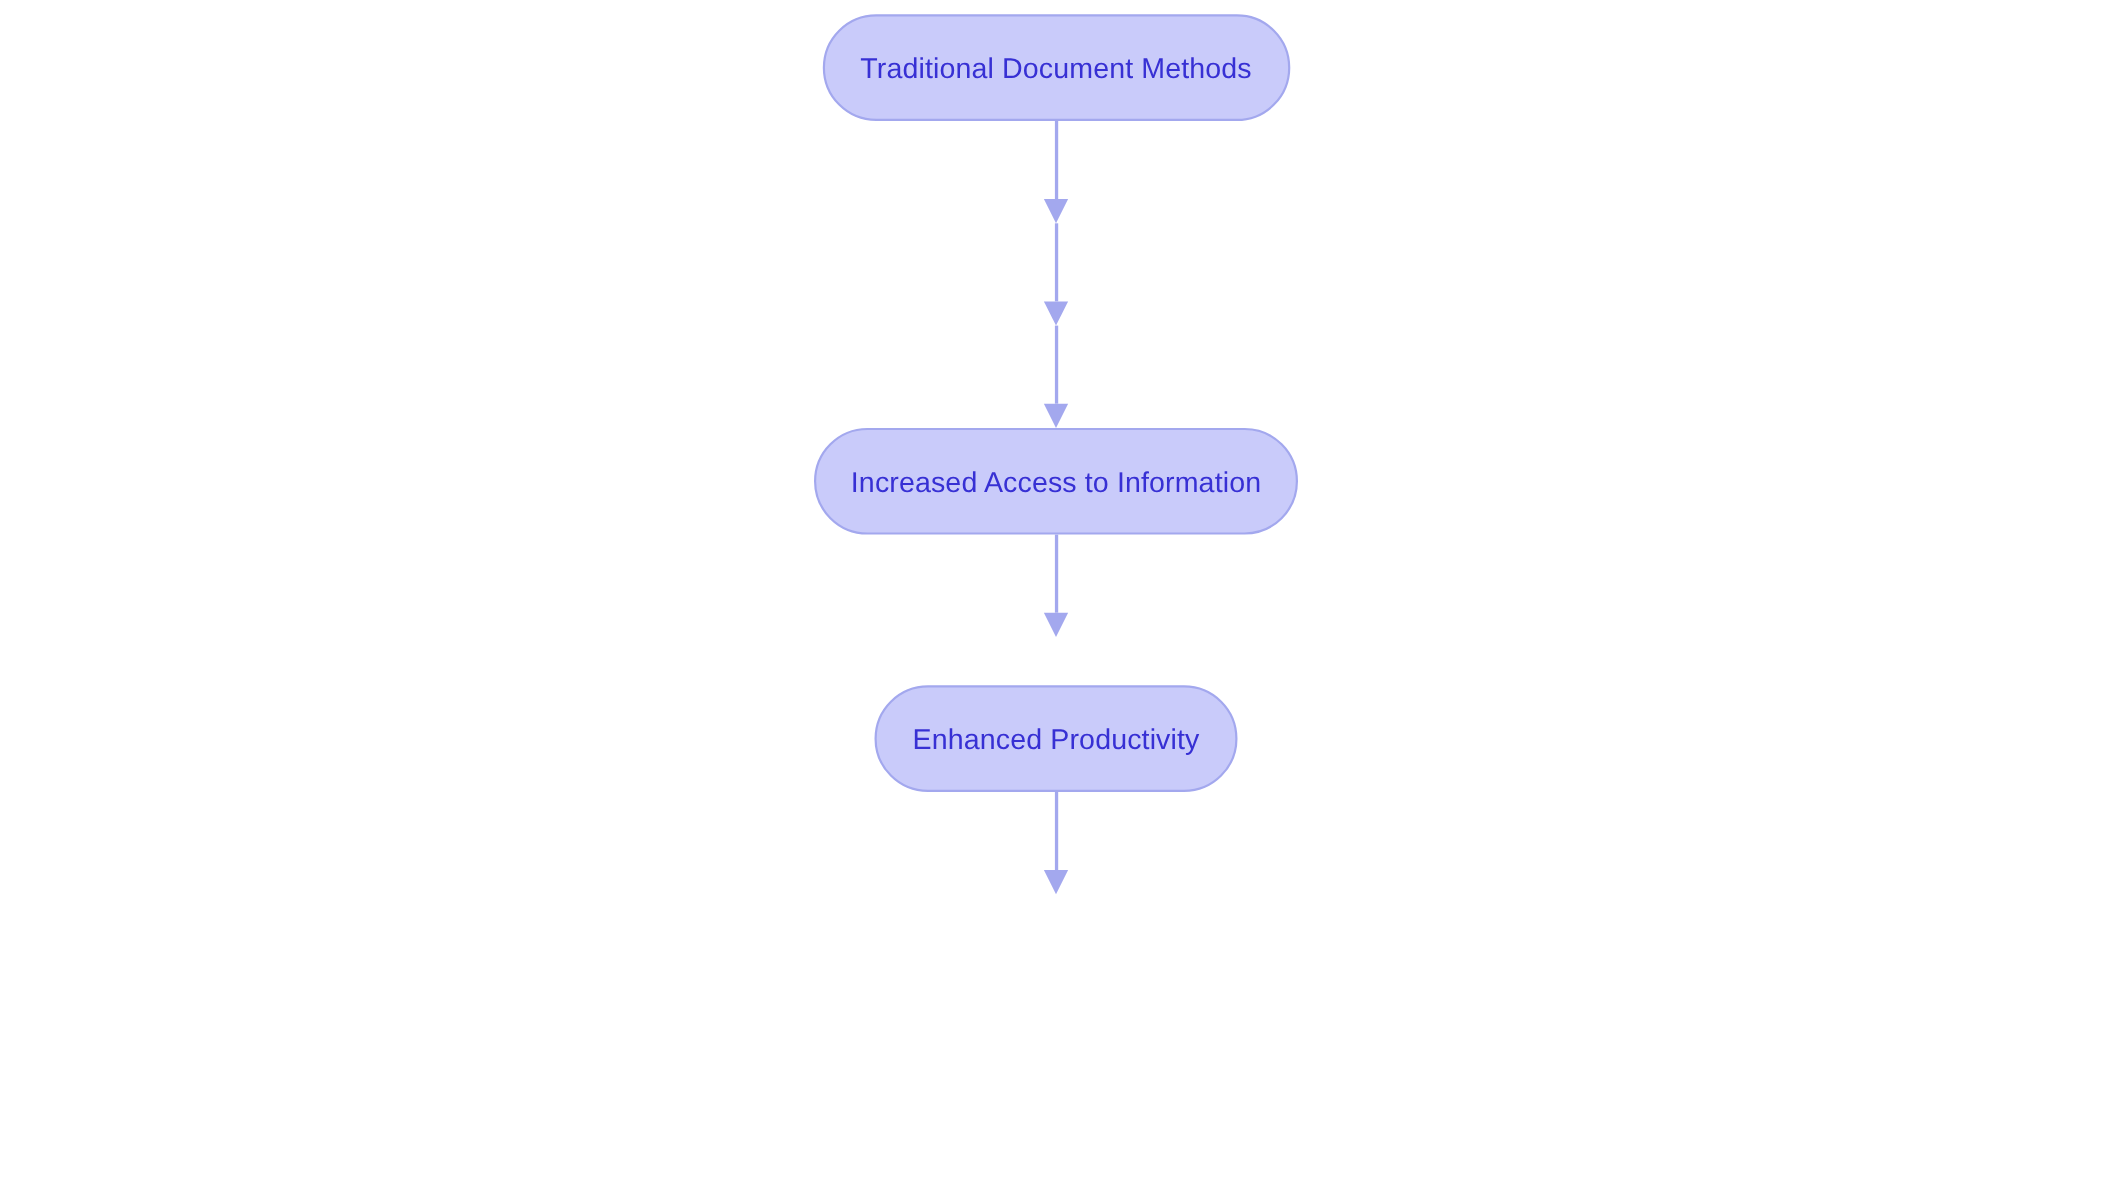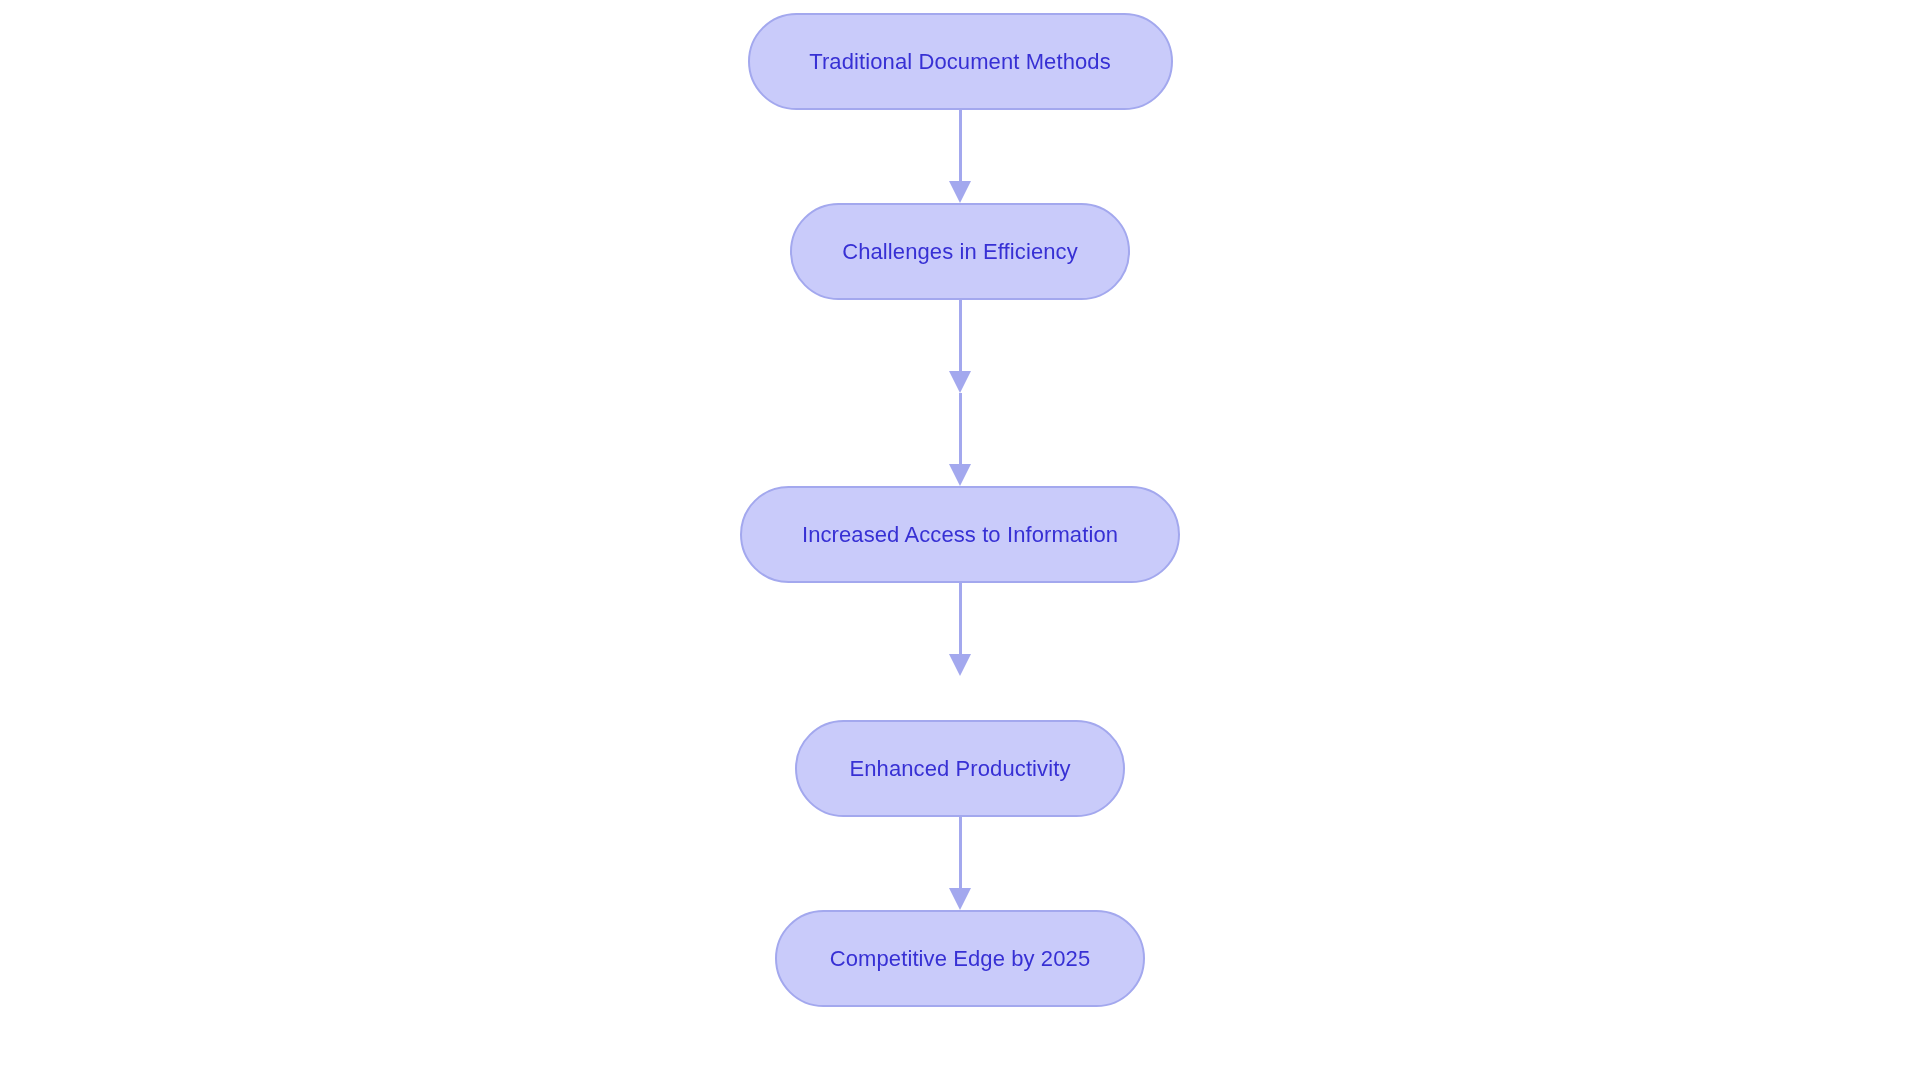--- a/index.html
+++ b/index.html
@@ -41,21 +41,21 @@
     background: #c9cbfa;
     border: 2px solid #a3a8ee;
     display: flex;
     align-items: center;
     justify-content: center;
     padding: 0 34px;
     white-space: nowrap;
   }
   .flow-node-label {
     font-family: "Liberation Sans", sans-serif;
-    font-size: 22px;
+    font-size: 26px;
     font-weight: 400;
     letter-spacing: 0.1px;
     color: #3730d4;
     line-height: 1;
     user-select: none;
   }
 
   
   .w-n0 { width: 425px; }
   .w-n1 { width: 340px; }
@@ -94,23 +94,20 @@
 
     <div class="flow-node w-n0">
       <span class="flow-node-label">Traditional Document Methods</span>
     </div>
 
     <div class="flow-connector">
       <div class="connector-line"></div>
       <div class="connector-arrowhead"></div>
     </div>
 
-    <div class="flow-node w-n1">
-      <span class="flow-node-label">Challenges in Efficiency</span>
-    </div>
 
     <div class="flow-connector">
       <div class="connector-line"></div>
       <div class="connector-arrowhead"></div>
     </div>
 
 
     <div class="flow-connector">
       <div class="connector-line"></div>
       <div class="connector-arrowhead"></div>
@@ -127,18 +124,15 @@
 
     <div class="flow-node w-n4">
       <span class="flow-node-label">Enhanced Productivity</span>
     </div>
 
     <div class="flow-connector">
       <div class="connector-line"></div>
       <div class="connector-arrowhead"></div>
     </div>
 
-    <div class="flow-node w-n5">
-      <span class="flow-node-label">Competitive Edge by 2025</span>
-    </div>
 
   </div>
 </div>
 
 </body></html>

